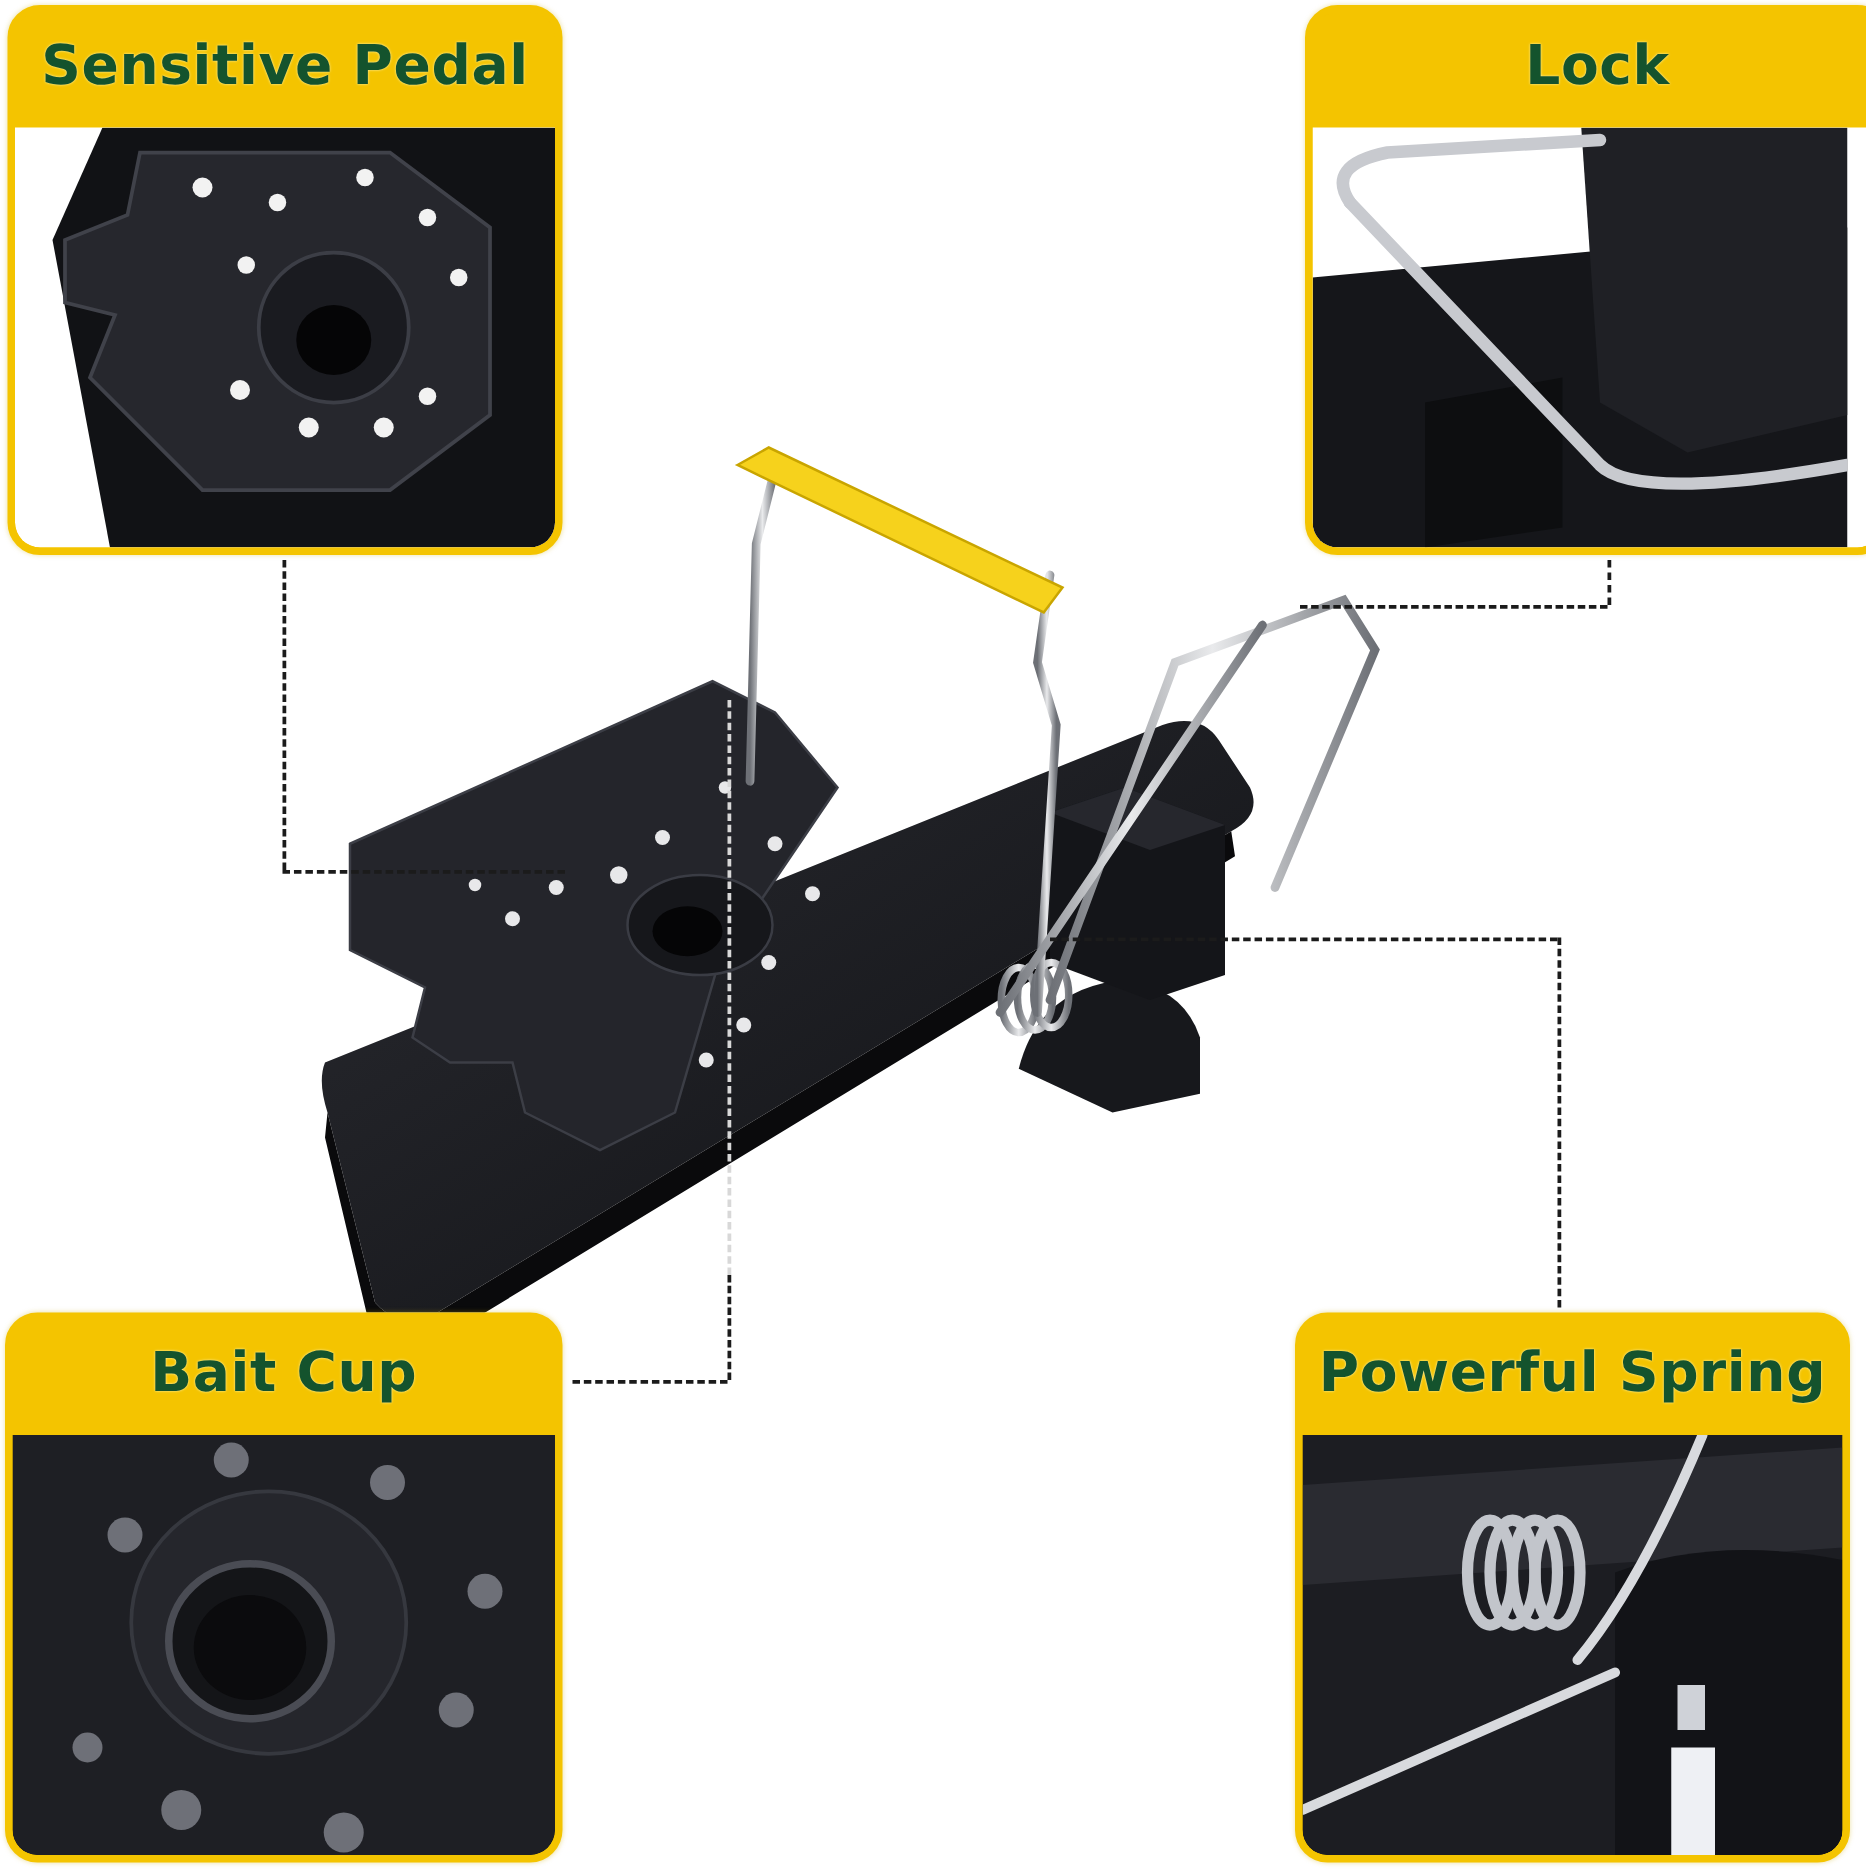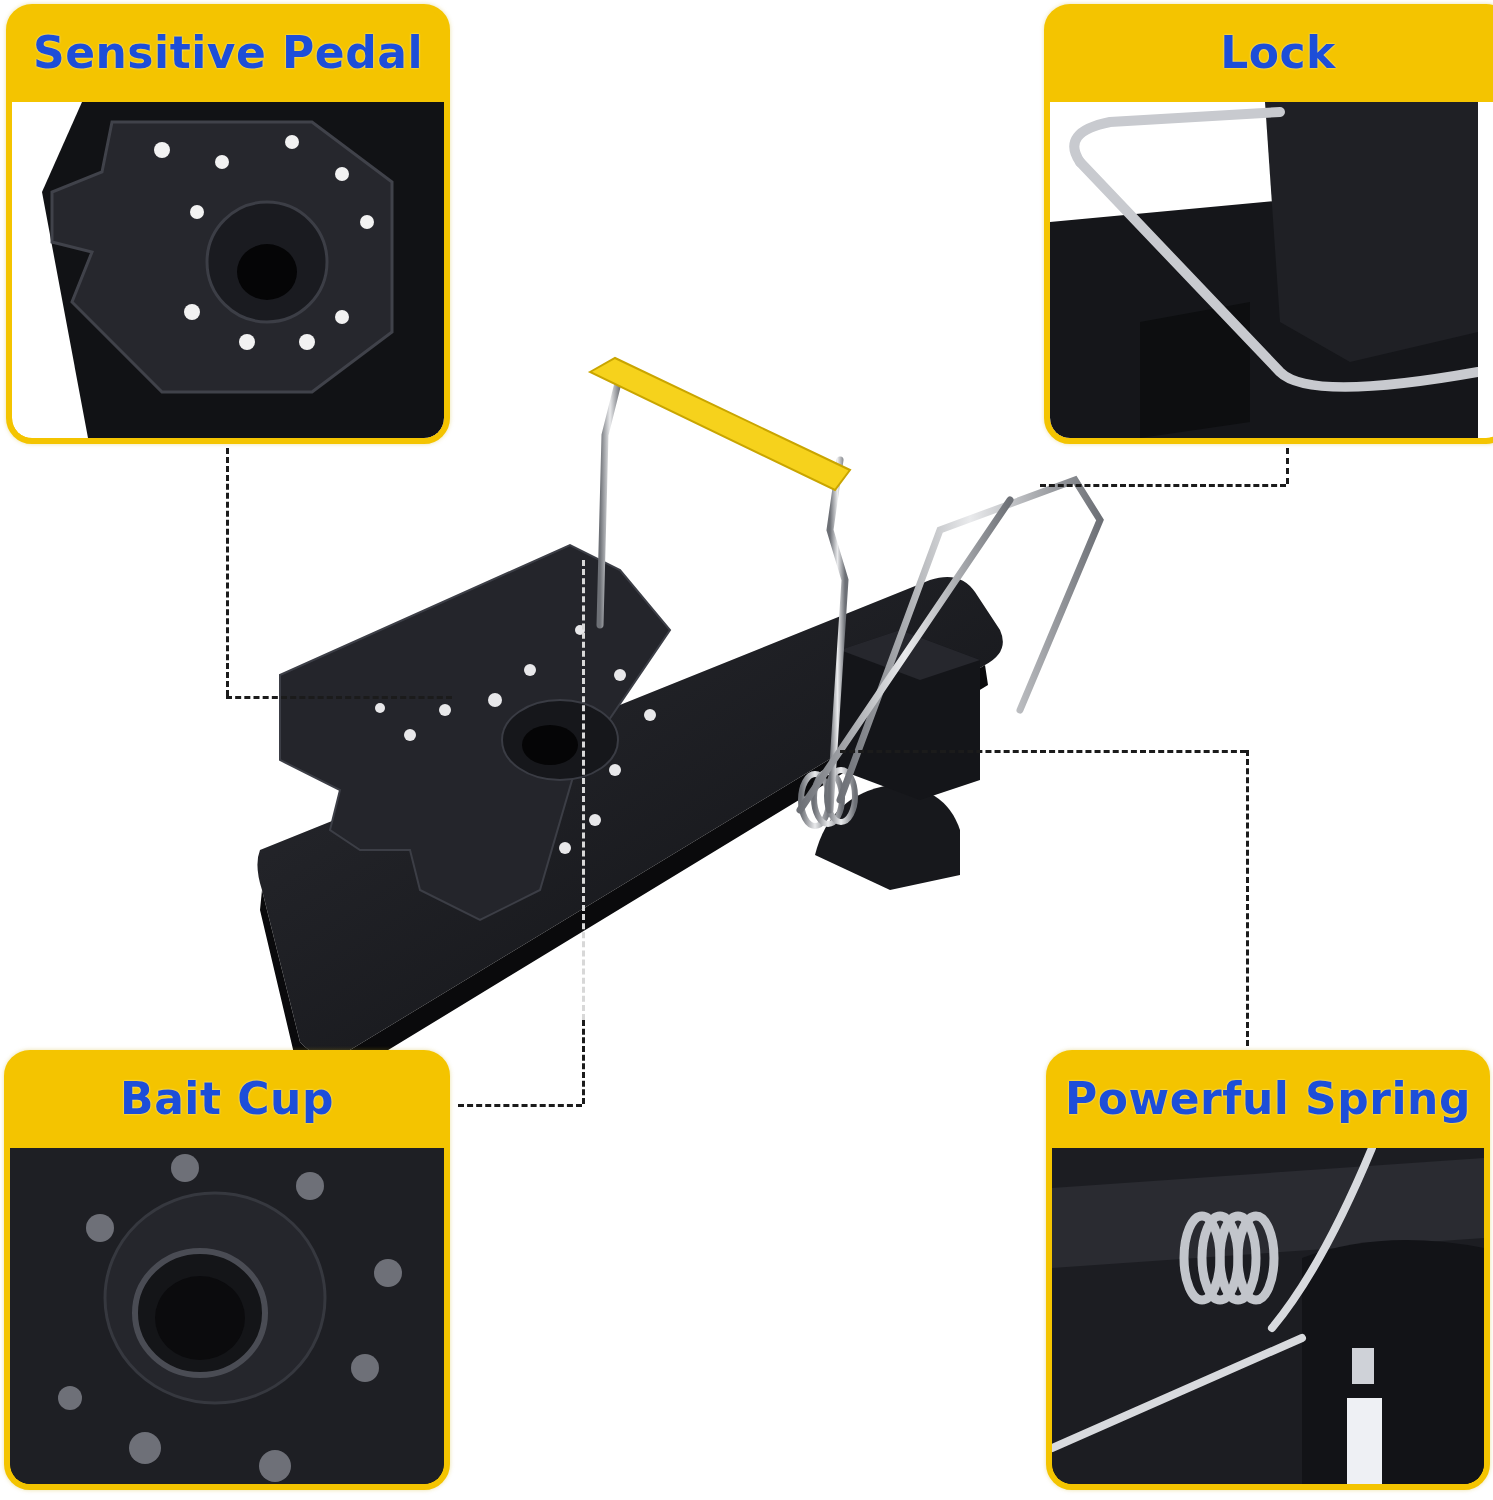--- a/index.html
+++ b/index.html
@@ -4,21 +4,21 @@
 <style>
   html, body { margin: 0; padding: 0; background: #ffffff; }
   body { width: 1493px; height: 1500px; position: relative; overflow: hidden;
          font-family: "DejaVu Sans", "Liberation Sans", sans-serif; }
 
   .callout { position: absolute; box-sizing: border-box;
              border: 6px solid var(--accent, #f4c400); border-radius: 26px;
              background: var(--accent, #f4c400); overflow: hidden;
              box-shadow: 0 0 4px rgba(200,170,0,.35); }
   .callout .label { height: 84px; display: flex; align-items: center; justify-content: center;
-                    font-weight: bold; font-size: 44px; color: #1d4ed8; letter-spacing: 0.5px;
+                    font-weight: bold; font-size: 44px; color: #14532d; letter-spacing: 0.5px;
                     text-shadow: 0 0 2px #fff7c0; white-space: nowrap; }
   .callout .photo { position: absolute; left: 0; right: 0; bottom: 0; top: 92px;
                     background: #1a1b1f; border-radius: 0 0 20px 20px; overflow: hidden; }
 
   .dash { position: absolute; }
   .dash.h { height: 0; border-top: 3px dashed #1b1b1b; }
   .dash.v { width: 0; border-left: 3px dashed #1b1b1b; }
   .dash.light.v { border-left-color: #d8d8d8; }
 
   .trap { position: absolute; left: 240px; top: 330px; width: 1020px; height: 720px; }
@@ -156,21 +156,21 @@
         <circle cx="378" cy="125" r="14"></circle>
           <circle cx="355" cy="220" r="14"></circle>
           <circle cx="135" cy="300" r="16"></circle>
         <circle cx="265" cy="318" r="16"></circle>
           <circle cx="60" cy="250" r="12"></circle>
       </g>
     </svg>
   </div>
 </div>
 
-<div class="callout" style="left:1036px; top:1050px; width:444px; height:440px;margin-left:10px;">
+<div class="callout" style="left:1036px; top:1050px; width:444px; height:440px;">
   <div class="label">Powerful Spring</div>
   <div class="photo">
     <svg width="432" height="336" viewBox="0 0 432 336">
       <rect width="432" height="336" fill="#1c1d22"></rect>
       <path d="M0 40 L432 10 L432 90 L0 120 Z" fill="#2a2b31"></path>
       <path d="M250 110 Q330 80 432 100 L432 336 L250 336 Z" fill="#121317"></path>
       <path d="M295 250 L330 250 L330 336 L295 336 Z" fill="#eef0f4"></path>
       <g fill="none" stroke="#c2c5cb" stroke-width="9">
         <ellipse cx="150" cy="110" rx="18" ry="42"></ellipse>
           <ellipse cx="168" cy="110" rx="18" ry="42"></ellipse>

